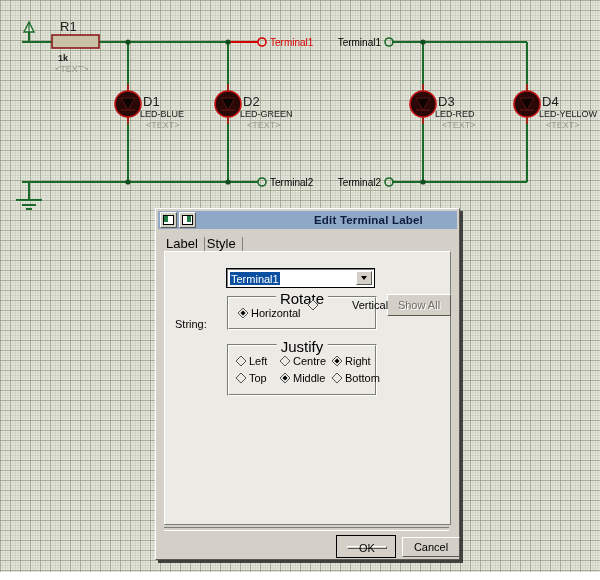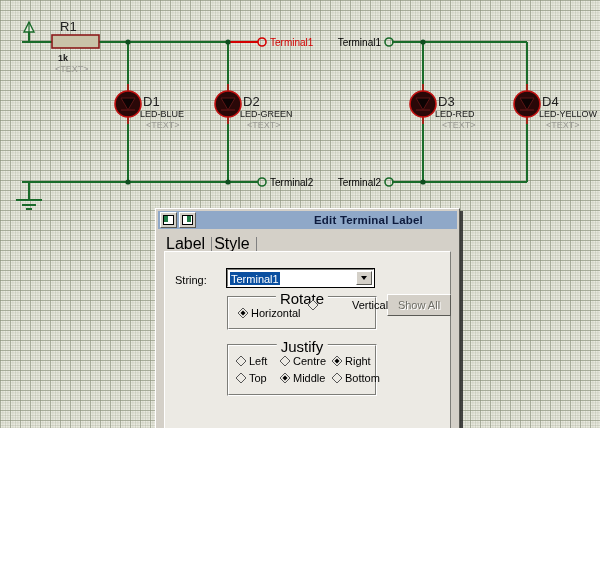--- a/index.html
+++ b/index.html
@@ -4,21 +4,21 @@
 <title>Edit Terminal Label</title>
 <style>
   html, body {
     margin: 0; padding: 0;
     width: 600px; height: 580px;
     overflow: hidden;
     font-family: "Liberation Sans", sans-serif;
   }
   #root {
     position: relative;
-    width: 600px; height: 428px;
+    width: 600px; height: 572px;
     background: #e8e9de;
     overflow: hidden;
   }
 
   
   #grid {
     position: absolute; inset: 0;
     background-color: #e9ead f;
     background-color: #e9eadf;
     background-image:
@@ -82,38 +82,38 @@
     width: 4px; height: 6px; background: #1f7a45;
   }
   .sysbtn.two i::after { left:4px; }
 
   
   #tabstrip {
     position:absolute; left: 8px; top: 26px;
     height: 16px; display:flex; align-items:flex-end;
   }
   .tab {
-    font-size: 16px; padding: 0 6px 1px 2px;
+    font-size: 13px; padding: 0 6px 1px 2px;
     color:#000; border-right: 1px solid #808080;
     line-height: 13px; cursor: default;
   }
   .tab.active { font-weight: normal; }
 
   #panel {
     position:absolute;
     left: 8px; top: 42px;
     width: 285px; height: 272px;
     background: #eceae4;
     border-top: 1px solid #ffffff;
     border-left: 1px solid #ffffff;
     border-right: 1px solid #7d7d78;
     border-bottom: 1px solid #7d7d78;
   }
 
-  .lbl { position:absolute; font-size: 11px; color:#000; }
+  .lbl { position:absolute; font-size: 11px; color:#000;margin-top:44px; }
 
   
   #stringlabel { left: 10px; top: 22px; }
   #stringcombo {
     position:absolute; left: 62px; top: 17px;
     width: 145px; height: 16px;
     background: #ffffff;
     border-top: 1px solid #7d7d78;
     border-left: 1px solid #7d7d78;
     border-right: 1px solid #ffffff;

